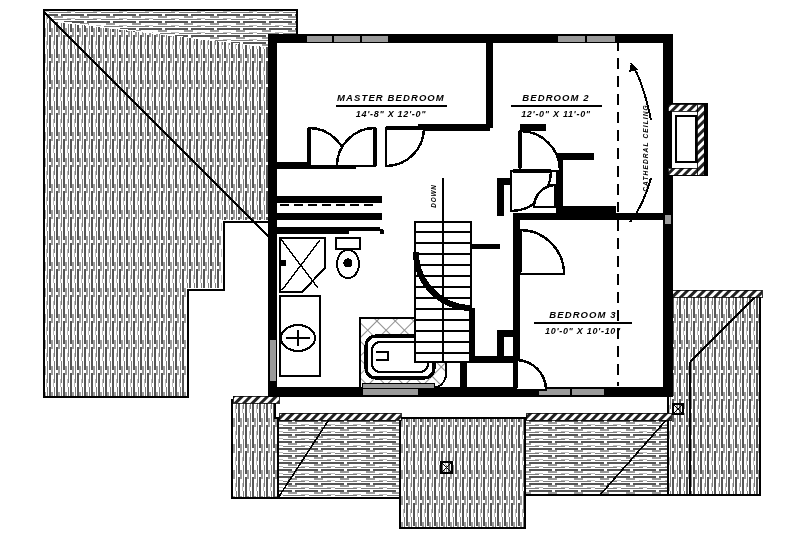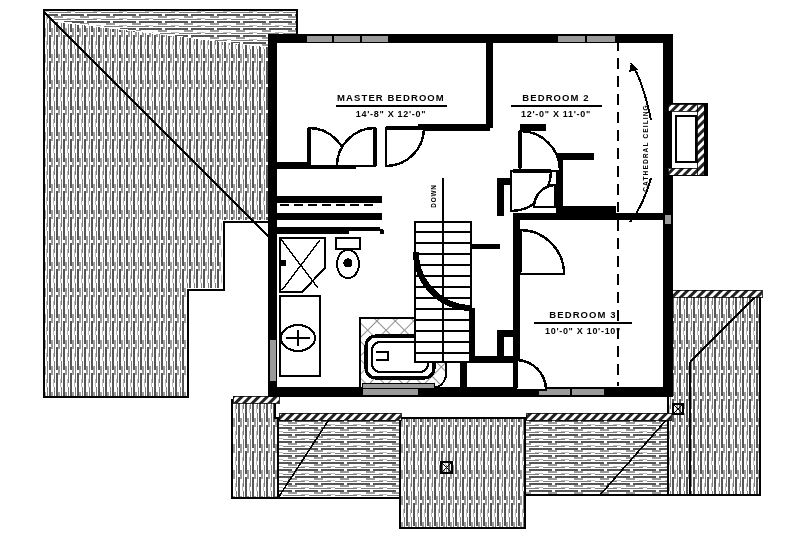--- a/index.html
+++ b/index.html
@@ -1,21 +1,21 @@
 <!DOCTYPE html>
 <html><head>
 <meta charset="utf-8">
 <title>Second Floor Plan</title>
 <style>
   html,body{margin:0;padding:0;background:#ffffff;}
   body{
     font-family:"Liberation Sans", sans-serif;
     width:800px;height:533px;overflow:hidden;
   }
-  #plan-root{position:relative;width:800px;height:533px;background:#fff;}
+  #plan-root{position:relative;width:800px;height:533px;background:#fff;font-style:italic;}
   #plan-svg{display:block;position:absolute;left:0;top:0;}
   .room-label{
     font-family:"Liberation Sans", sans-serif;
     font-weight:700;
     letter-spacing:0.5px;
     fill:#000;
     text-anchor:middle;
   }
   .room-name{font-size:9.5px;letter-spacing:1.1px;}
   .room-dims{font-size:9px;letter-spacing:0.7px;}

